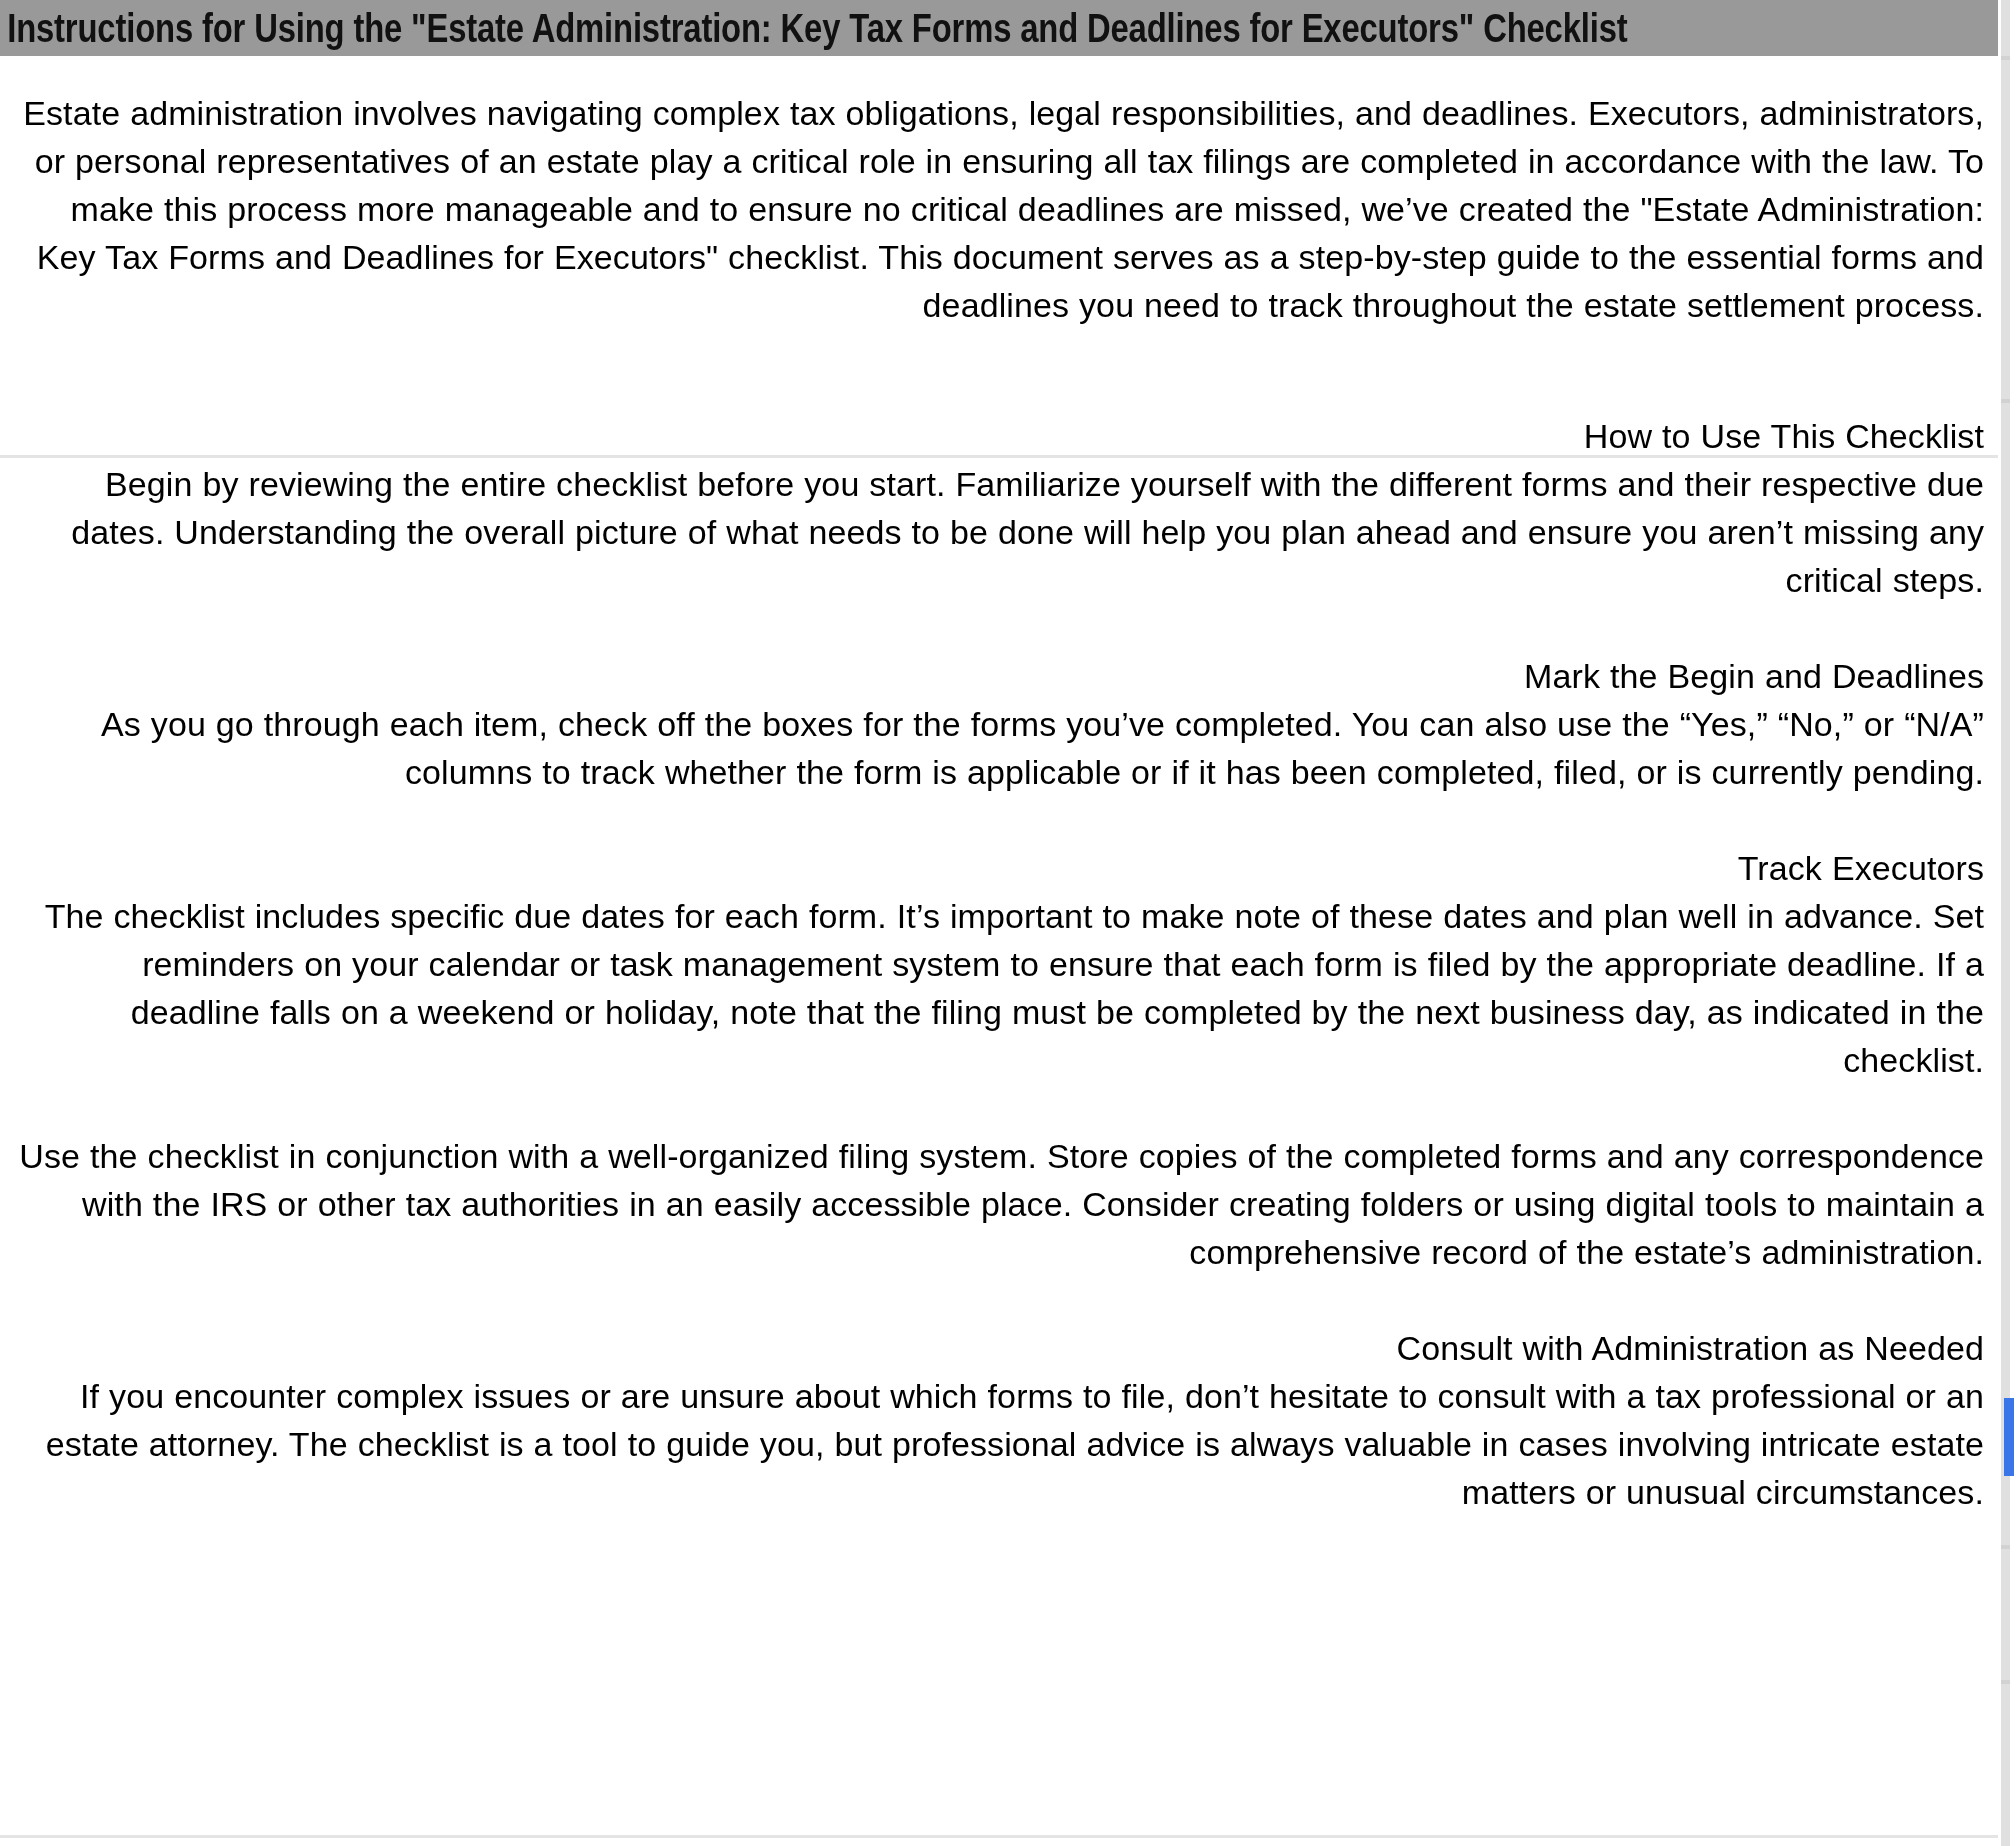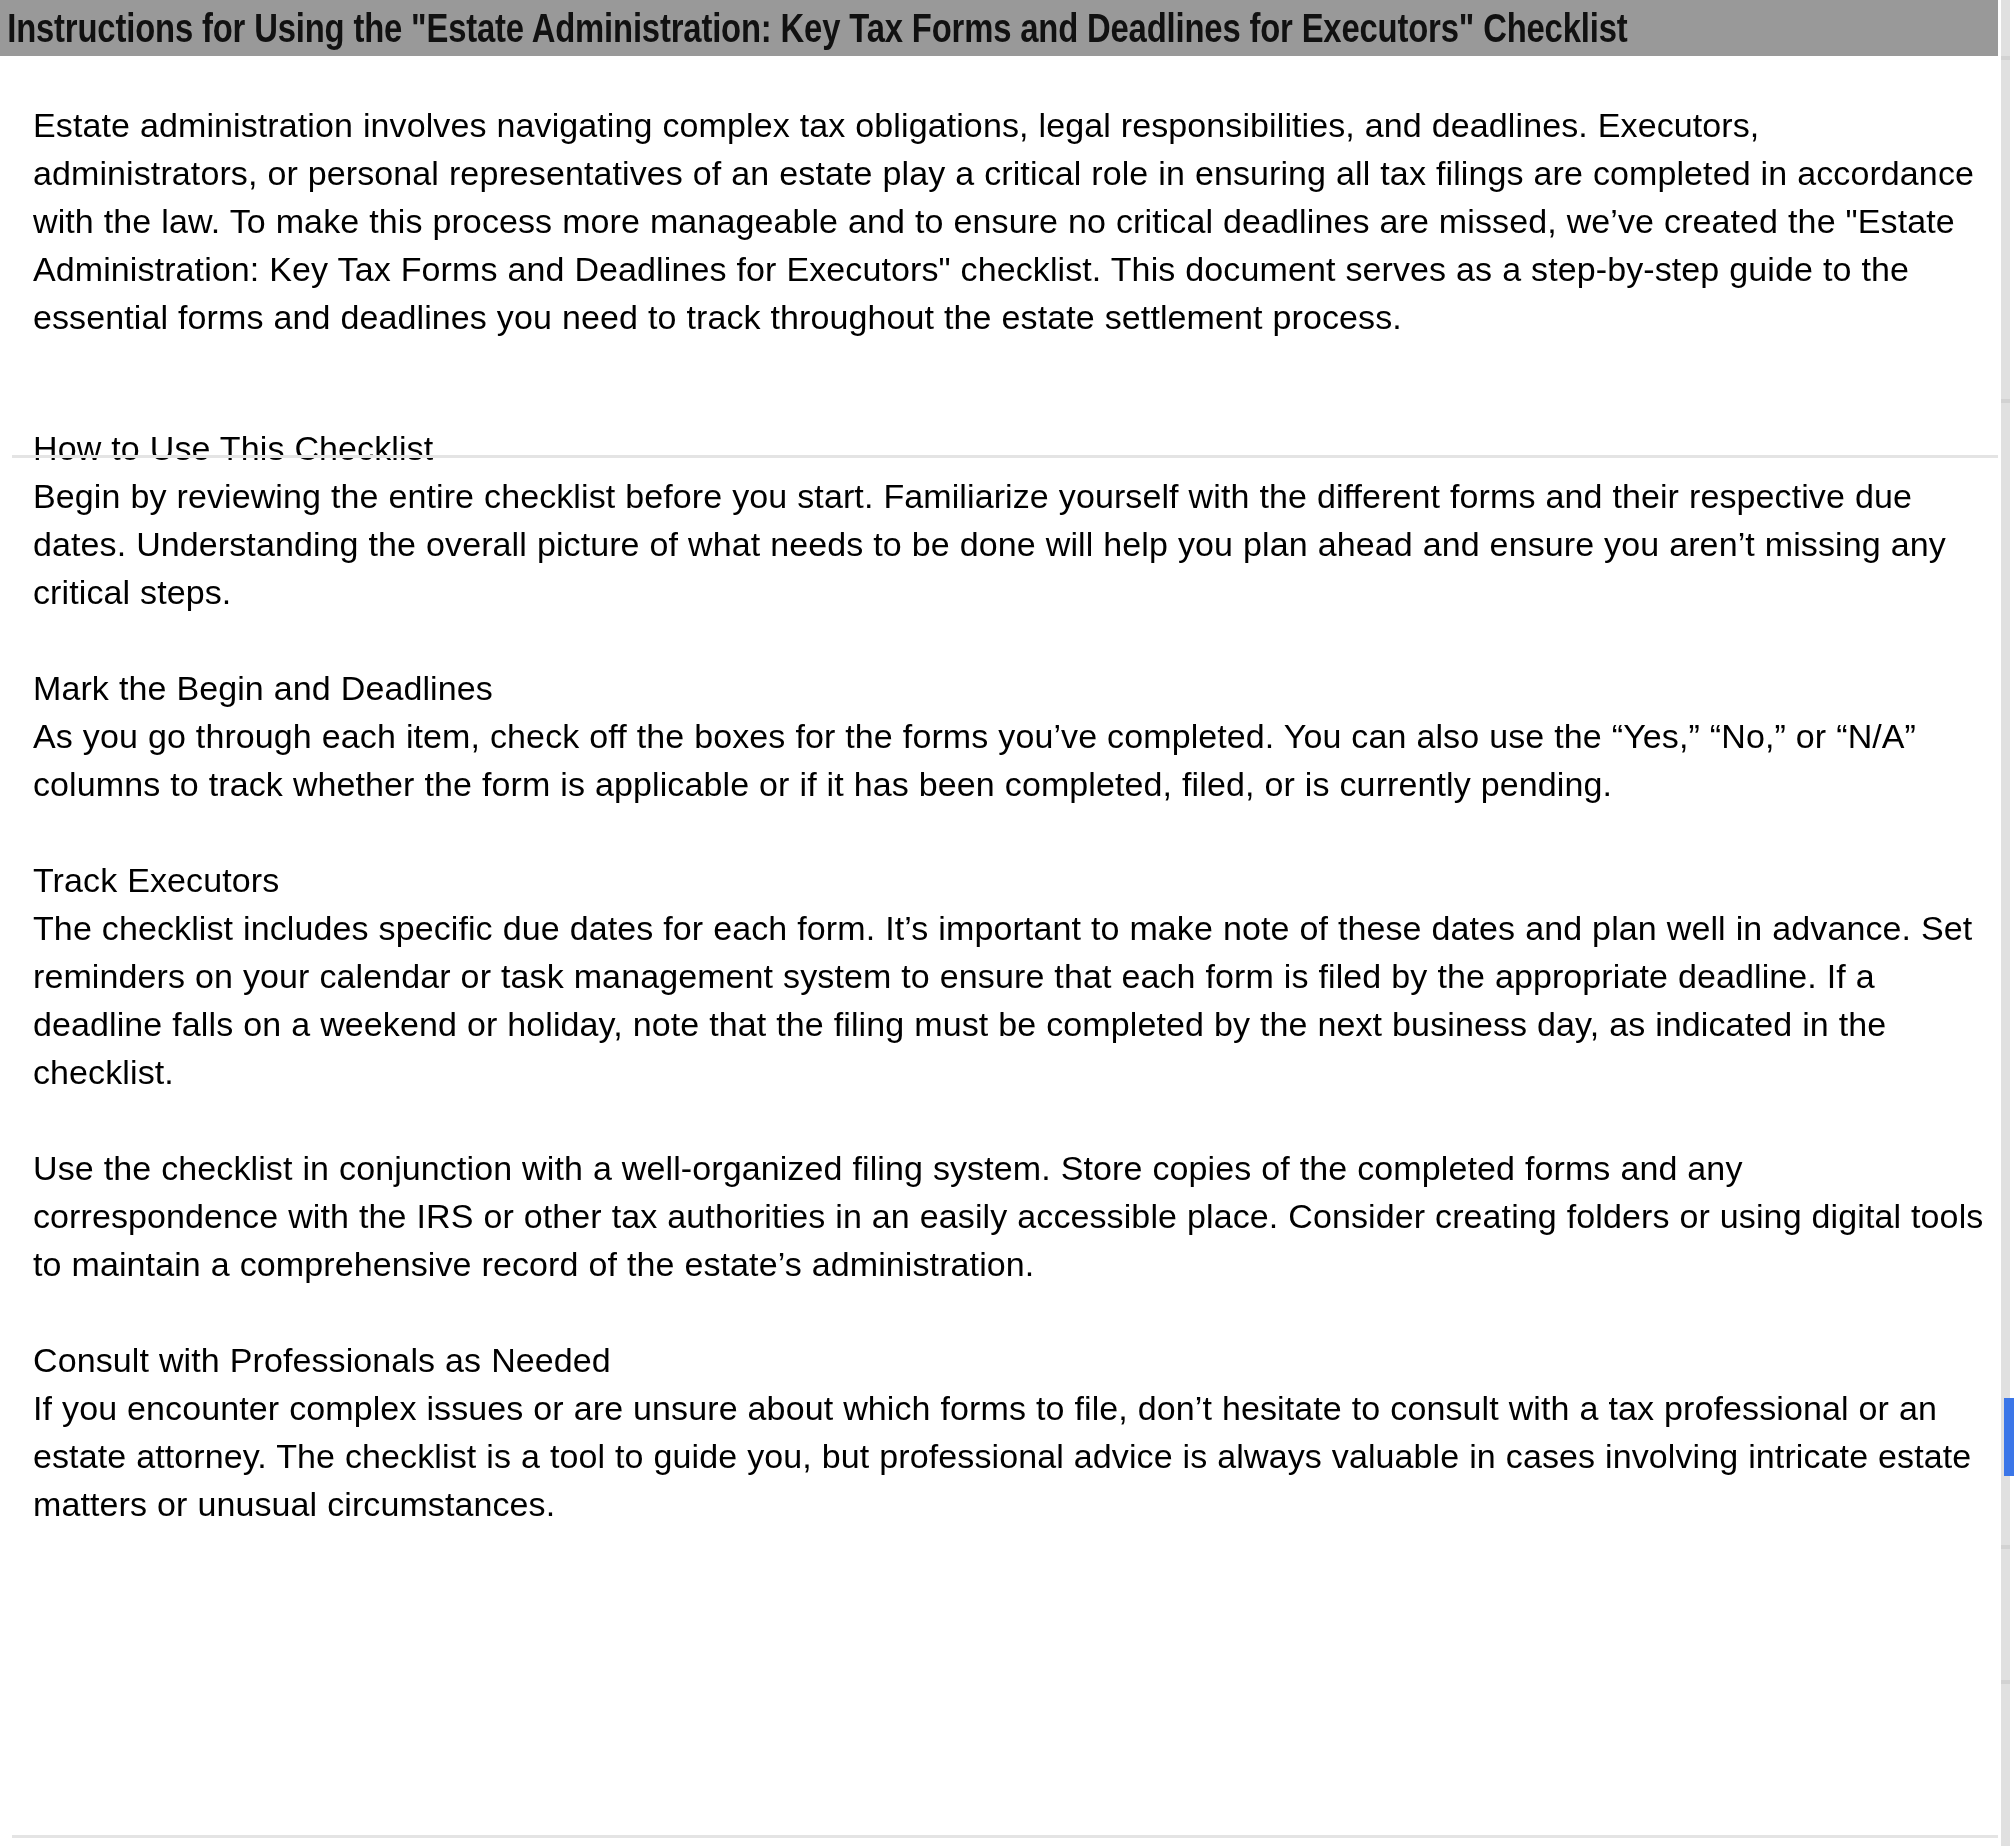--- a/index.html
+++ b/index.html
@@ -49,26 +49,27 @@
     padding-left: 9px;
     white-space: nowrap;
     transform: scaleX(0.80);
     transform-origin: left center;
   }
 
   
   .content {
     position: absolute;
     top: 56px;
-    left: 12px;
+    left: 0;
     width: 1998px;
     bottom: 0;
-    padding: 12px;
+    padding: 0;
     box-sizing: border-box;
     overflow: hidden;
+    text-align: right;
   }
 
   .section-block {
     padding: 0 14px 0 9px;
     box-sizing: border-box;
   }
 
   p.body-text,
   h3.sub-heading {
     margin: 0;
@@ -184,21 +185,21 @@
 
       <h3 class="sub-heading">Track Executors</h3>
       <p class="body-text">The checklist includes specific due dates for each form. It’s important to make note of these dates and plan well in advance. Set reminders on your calendar or task management system to ensure that each form is filed by the appropriate deadline. If a deadline falls on a weekend or holiday, note that the filing must be completed by the next business day, as indicated in the checklist.</p>
 
       <div class="gap-para"></div>
 
       <p class="body-text">Use the checklist in conjunction with a well-organized filing system. Store copies of the completed forms and any correspondence with the IRS or other tax authorities in an easily accessible place. Consider creating folders or using digital tools to maintain a comprehensive record of the estate’s administration.</p>
 
       <div class="gap-para"></div>
 
-      <h3 class="sub-heading">Consult with Professionals as Needed</h3>
+      <h3 class="sub-heading">Consult with Administration as Needed</h3>
       <p class="body-text">If you encounter complex issues or are unsure about which forms to file, don’t hesitate to consult with a tax professional or an estate attorney. The checklist is a tool to guide you, but professional advice is always valuable in cases involving intricate estate matters or unusual circumstances.</p>
 
     </div>
 
     <div class="divider divider-bottom"></div>
 
   </div>
 
   <div class="scrollbar">
     <div class="scrollbar-track"></div>

